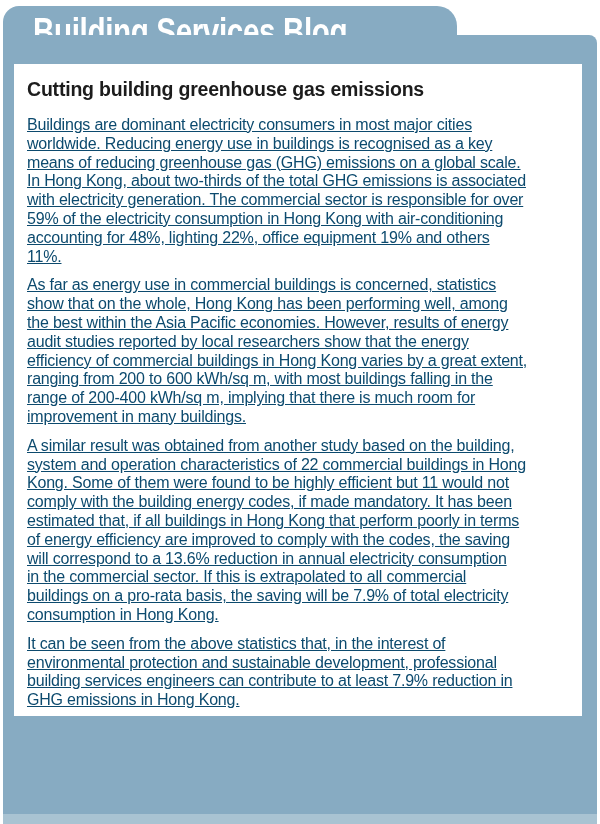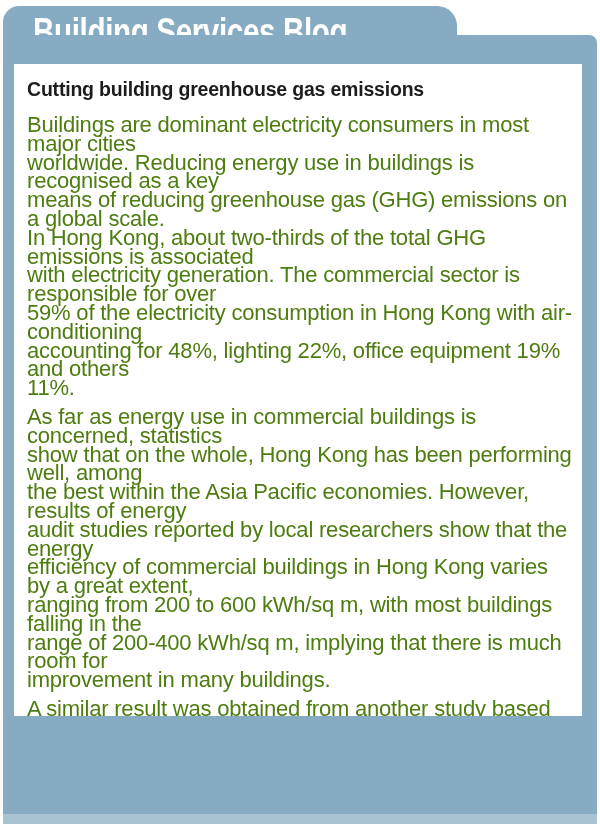--- a/index.html
+++ b/index.html
@@ -75,25 +75,26 @@
   .article-heading {
     margin: 0 0 15px 0;
     font-size: 19.5px;
     font-weight: bold;
     color: #1c1c1c;
     letter-spacing: -0.2px;
   }
 
   .content-card p {
     margin: 0 0 10px 0;
-    font-size: 22px;
+    font-size: 16px;
     line-height: 18.8px;
-    color: #4d7c0f;
+    color: #0c4a6e;
     letter-spacing: -0.2px;
     white-space: pre-line;
+    text-decoration: underline;
   }
 
   .footer-note {
     position: absolute;
     left: 0;
     top: 691px;  
     width: 100%;
     text-align: center;
     font-size: 16.5px;
     line-height: 19.3px;
@@ -140,19 +141,23 @@
 system and operation characteristics of 22 commercial buildings in Hong
 Kong. Some of them were found to be highly efficient but 11 would not
 comply with the building energy codes, if made mandatory. It has been
 estimated that, if all buildings in Hong Kong that perform poorly in terms
 of energy efficiency are improved to comply with the codes, the saving
 will correspond to a 13.6% reduction in annual electricity consumption
 in the commercial sector. If this is extrapolated to all commercial
 buildings on a pro-rata basis, the saving will be 7.9% of total electricity
 consumption in Hong Kong.</p>
 
+      <p>It can be seen from the above statistics that, in the interest of
+environmental protection and sustainable development, professional
+building services engineers can contribute to at least 7.9% reduction in
+GHG emissions in Hong Kong.</p>
     </div>
 
   </div>
 
   <div class="bottom-strip"></div>
 
 </div>
 
 </body></html>

